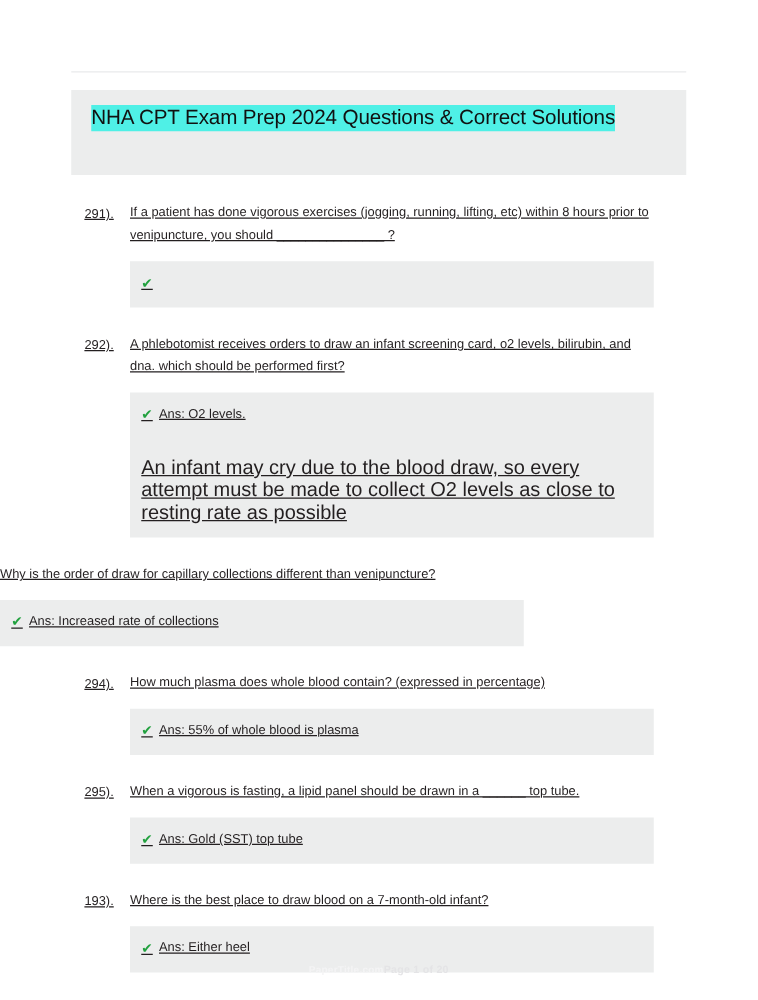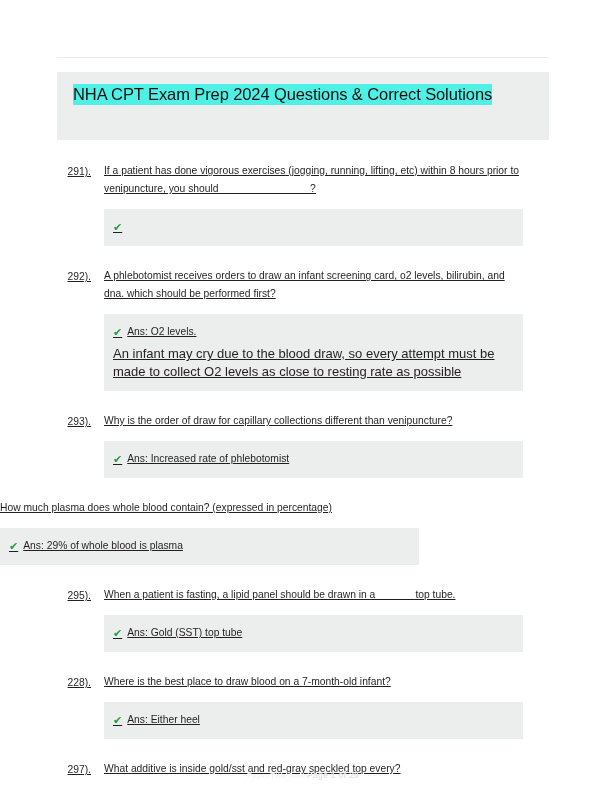--- a/index.html
+++ b/index.html
@@ -118,24 +118,24 @@
     align-items: flex-start;
   }
   .check {
     color: #22a13f;
     font-size: 11px;
     line-height: 18px;
     margin-right: 5px;
     flex: 0 0 auto;
   }
   .ansnote {
-    font-size: 13px;
-    line-height: 18px;
-    color: #231f20;
-    margin-top: 4px;
+    font-size: 16px;
+    line-height: 18px;
+    color: #231f20;
+    margin-top: 25px;
   }
 
   .footer {
     position: absolute;
     left: 57px;
     top: 770px;
     width: 492px;
     display: flex;
     justify-content: center;
     align-items: baseline;
@@ -184,59 +184,59 @@
           <div class="ansline">
             <span class="check">✔</span>
             <span>Ans: O2 levels.</span>
           </div>
           <div class="ansnote">An infant may cry due to the blood draw, so every attempt must be made to collect O2 levels as close to resting rate as possible</div>
         </div>
       </div>
     </div>
 
     <div class="qitem">
-      <div class="qnum">293).</div>
       <div class="qbody">
         <div class="qtext">Why is the order of draw for capillary collections different than venipuncture?</div>
         <div class="ansblock">
           <div class="ansline">
             <span class="check">✔</span>
-            <span>Ans: Increased rate of phlebotomist</span>
-          </div>
-        </div>
-      </div>
-    </div>
-
-    <div class="qitem">
+            <span>Ans: Increased rate of collections</span>
+          </div>
+        </div>
+      </div>
+    </div>
+
+    <div class="qitem">
+      <div class="qnum">294).</div>
       <div class="qbody">
         <div class="qtext">How much plasma does whole blood contain? (expressed in percentage)</div>
         <div class="ansblock">
           <div class="ansline">
             <span class="check">✔</span>
-            <span>Ans: 29% of whole blood is plasma</span>
+            <span>Ans: 55% of whole blood is plasma</span>
           </div>
         </div>
       </div>
     </div>
 
     <div class="qitem">
       <div class="qnum">295).</div>
       <div class="qbody">
-        <div class="qtext">When a patient is fasting, a lipid panel should be drawn in a ______ top tube.</div>
+        <div class="qtext">When a vigorous is fasting, a lipid panel should be drawn in a ______ top tube.</div>
         <div class="ansblock">
           <div class="ansline">
             <span class="check">✔</span>
             <span>Ans: Gold (SST) top tube</span>
           </div>
         </div>
       </div>
     </div>
 
     <div class="qitem">
-      <div class="qnum">228).</div>
+      <div class="qnum">193).</div>
       <div class="qbody">
         <div class="qtext">Where is the best place to draw blood on a 7-month-old infant?</div>
         <div class="ansblock">
           <div class="ansline">
             <span class="check">✔</span>
             <span>Ans: Either heel</span>
           </div>
         </div>
       </div>
     </div>

